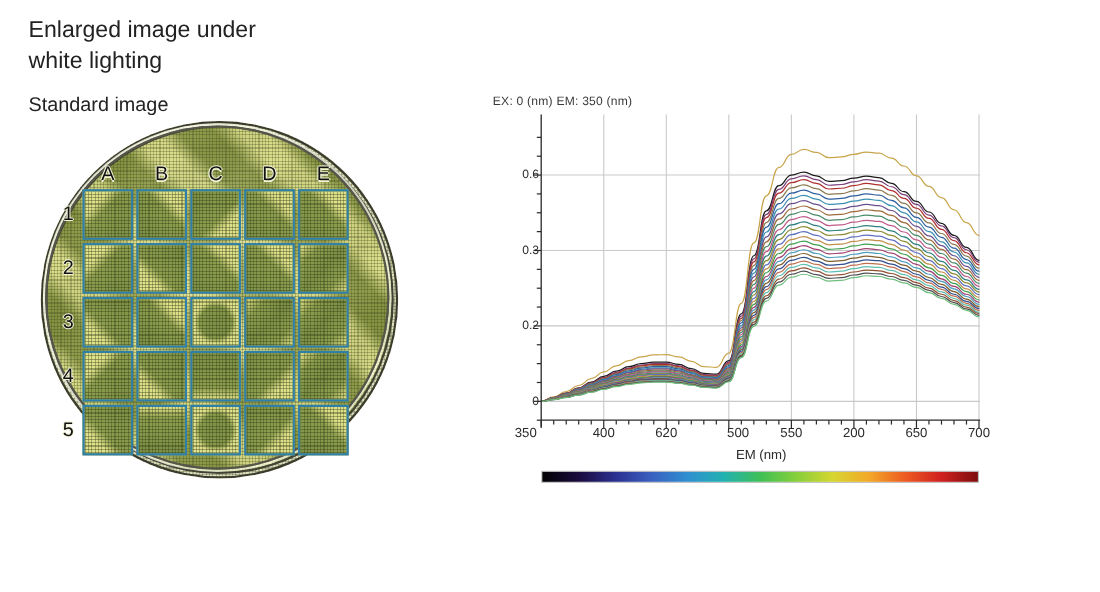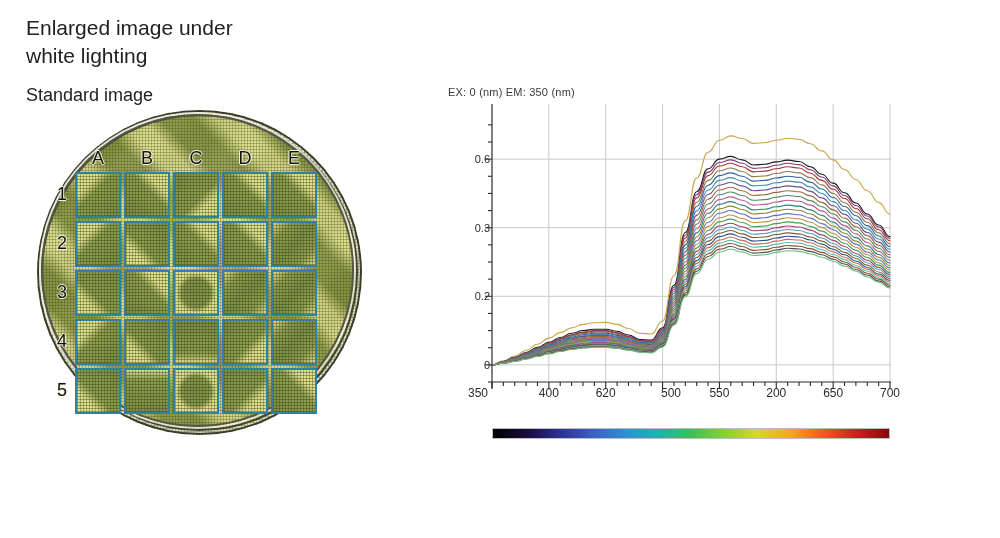--- a/index.html
+++ b/index.html
@@ -449,18 +449,19 @@
     <div id="axis-xlabels">
         <div class="xtick-label" style="left: 48px; text-align: right;">350</div>
         <div class="xtick-label" style="left: 118.857px;">400</div>
         <div class="xtick-label" style="left: 175.714px;">620</div>
         <div class="xtick-label" style="left: 229px; margin-left: 12px;">500</div>
         <div class="xtick-label" style="left: 289.429px;">550</div>
         <div class="xtick-label" style="left: 346.286px;">200</div>
         <div class="xtick-label" style="left: 403.143px;">650</div>
         <div class="xtick-label" style="left: 460px;">700</div>
       </div>
+    <div id="xaxis-title">EM (nm)</div>
   </div>
 
   <div id="colorbar">
     <div id="colorbar-grad" style="background: linear-gradient(90deg, rgb(0, 0, 0), rgb(26, 11, 61), rgb(43, 47, 143), rgb(59, 95, 192), rgb(47, 143, 208), rgb(34, 177, 177), rgb(63, 191, 87), rgb(134, 207, 58), rgb(214, 214, 48), rgb(242, 168, 41), rgb(237, 91, 34), rgb(207, 32, 32), rgb(125, 13, 13));"></div>
   </div>
 </div>
 
 </body></html>

